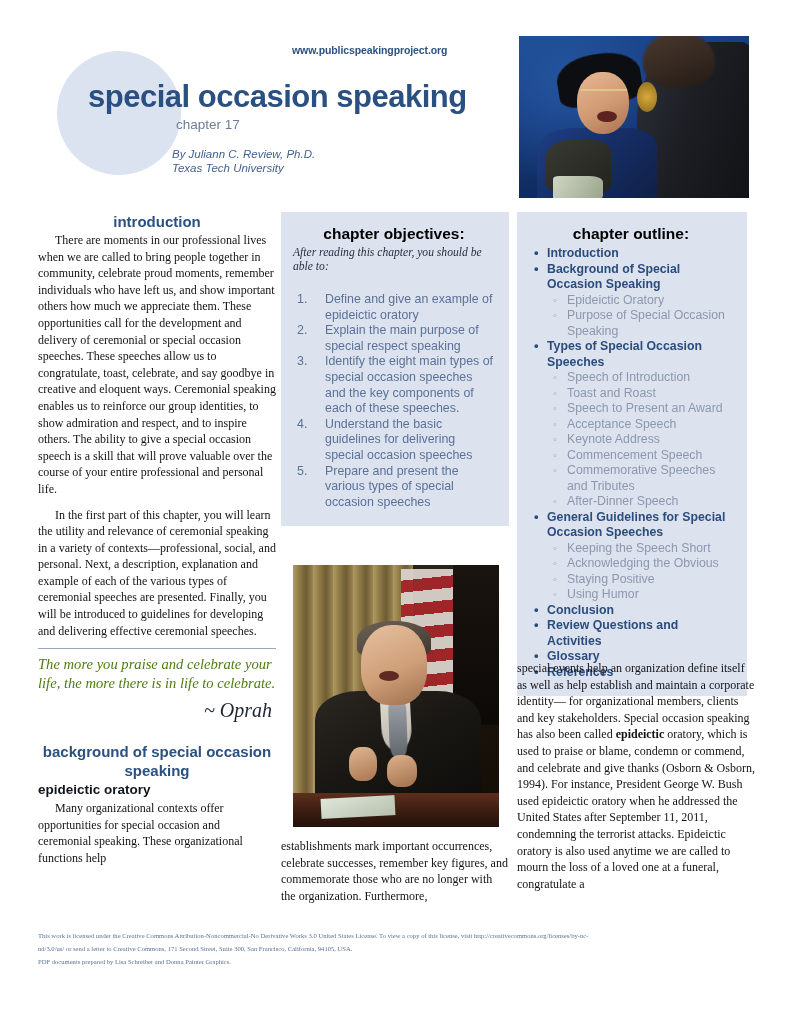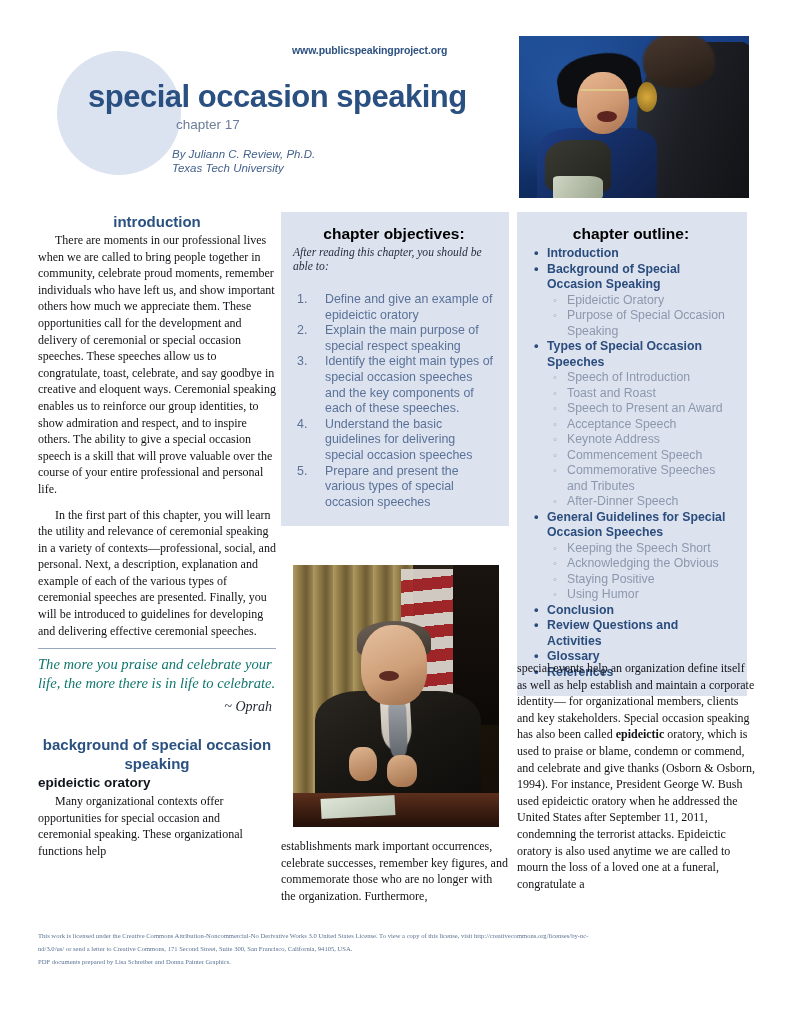--- a/index.html
+++ b/index.html
@@ -193,26 +193,26 @@
   .quote-wrap {
     margin-top: 2px;
     border-top: 1px solid #9aa8bd;
     padding-top: 6px;
   }
   .quote-text {
     font-family: "Liberation Serif", serif;
     font-style: italic;
     font-size: 14.6px;
     line-height: 19px;
-    color: #0f766e;
+    color: #4d7c0f;
   }
   .quote-attrib {
     font-family: "Liberation Serif", serif;
     font-style: italic;
-    font-size: 14px;
+    font-size: 20px;
     color: #1d2530;
     text-align: right;
     margin-top: 6px;
     padding-right: 4px;
   }
 
   
   .blue-box {
     background: #dde2ef;
     padding: 13px 14px 16px 12px;

